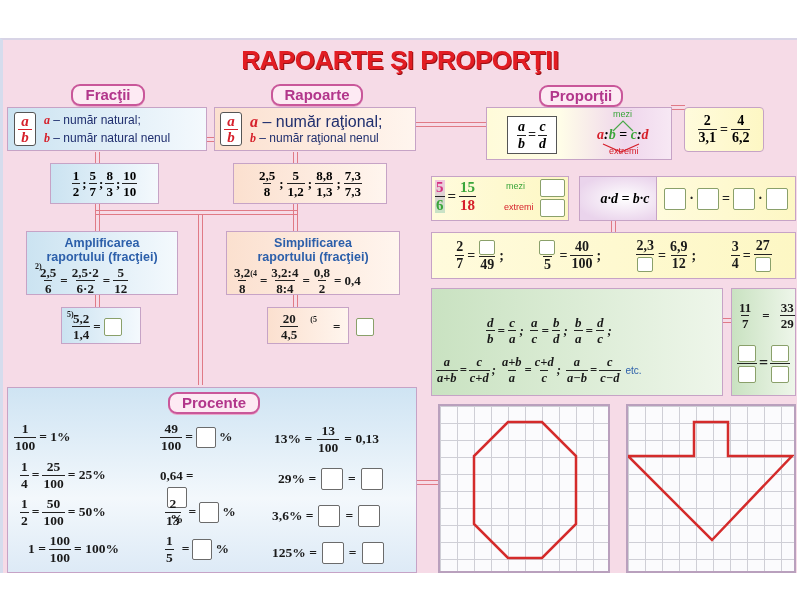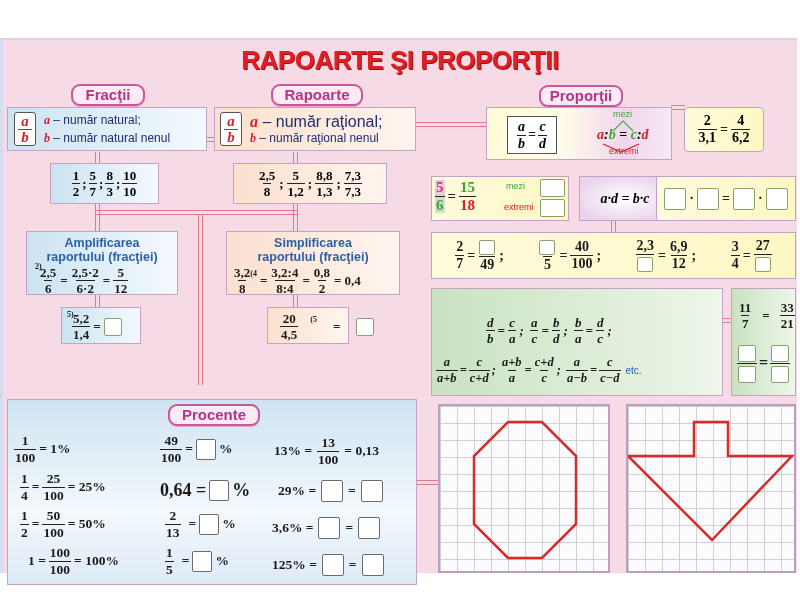--- a/index.html
+++ b/index.html
@@ -31,21 +31,21 @@
   }
 
   .box {
     position: absolute; border: 1.5px solid #c6a3c6;
   }
   .blue { background: linear-gradient(90deg, #cbe3f1, #f4f9fd); }
   .peach { background: linear-gradient(90deg, #fbe0cf, #fff5ee); }
   .yellow { background: linear-gradient(90deg, #fffbdc, #fdf7c4); }
   .lilac { background: radial-gradient(ellipse at center, #ffffff 0%, #ead4ec 80%); }
   .green { background: linear-gradient(90deg, #c9e2c1, #eef6ea); }
-  .lblue { background: linear-gradient(180deg, #cfe4f3, #f3f8fc 60%, #ddeaf6); margin-top: 12px; }
+  .lblue { background: linear-gradient(180deg, #cfe4f3, #f3f8fc 60%, #ddeaf6); }
 
   .sans { font-family: "Liberation Sans", sans-serif; }
   .blue-t { color: #2c5faa; }
   .navy { color: #1f2e6e; }
   .red { color: #d6202b; }
   .green-t { color: #3aa53a; }
 
   .frac {
     display: inline-flex; flex-direction: column; align-items: center;
     vertical-align: middle; font-weight: bold; line-height: 1;
@@ -435,21 +435,21 @@
 
   <div class="box green" style="left:728px;top:248px;width:65px;height:108px;">
     <div class="row" style="left:6px;top:12px;font-size:13px;gap:10px;">
       <span class="frac">
           <span class="n">11</span>
           <span class="d">7</span>
         </span>
       <span class="eq">=</span>
       <span class="frac">
           <span class="n">33</span>
-          <span class="d">21</span>
+          <span class="d">29</span>
         </span>
     </div>
     <div class="row" style="left:5px;top:55px;gap:2px;">
       <span class="frac">
           <span class="n"><span class="sq sqg" style="width:18px;height:17px;"></span></span>
           <span class="d"><span class="sq sqg" style="width:18px;height:17px;"></span></span>
         </span>
       <span class="eq">=</span>
       <span class="frac">
           <span class="n"><span class="sq sqg" style="width:18px;height:17px;"></span></span>
@@ -503,21 +503,21 @@
 
     <div class="row" style="left:152px;top:34px;font-size:13.5px;">
       <span class="frac">
           <span class="n">49</span>
           <span class="d">100</span>
         </span>
       <span class="eq">=</span>
       <span class="sq" style="width:20px;height:21px;"></span>
       <span>%</span>
     </div>
-    <div class="row" style="left:152px;top:80px;font-size:18px;">
+    <div class="row" style="left:152px;top:80px;font-size:13px;flex-direction:column;">
       <span>0,64 =</span>
       <span class="sq" style="width:20px;height:21px;"></span>
       <span>%</span>
     </div>
     <div class="row" style="left:157px;top:109px;font-size:13.5px;">
       <span class="frac">
           <span class="n">2</span>
           <span class="d">13</span>
         </span>
       <span class="eq" style="margin-left:5px;">=</span>

